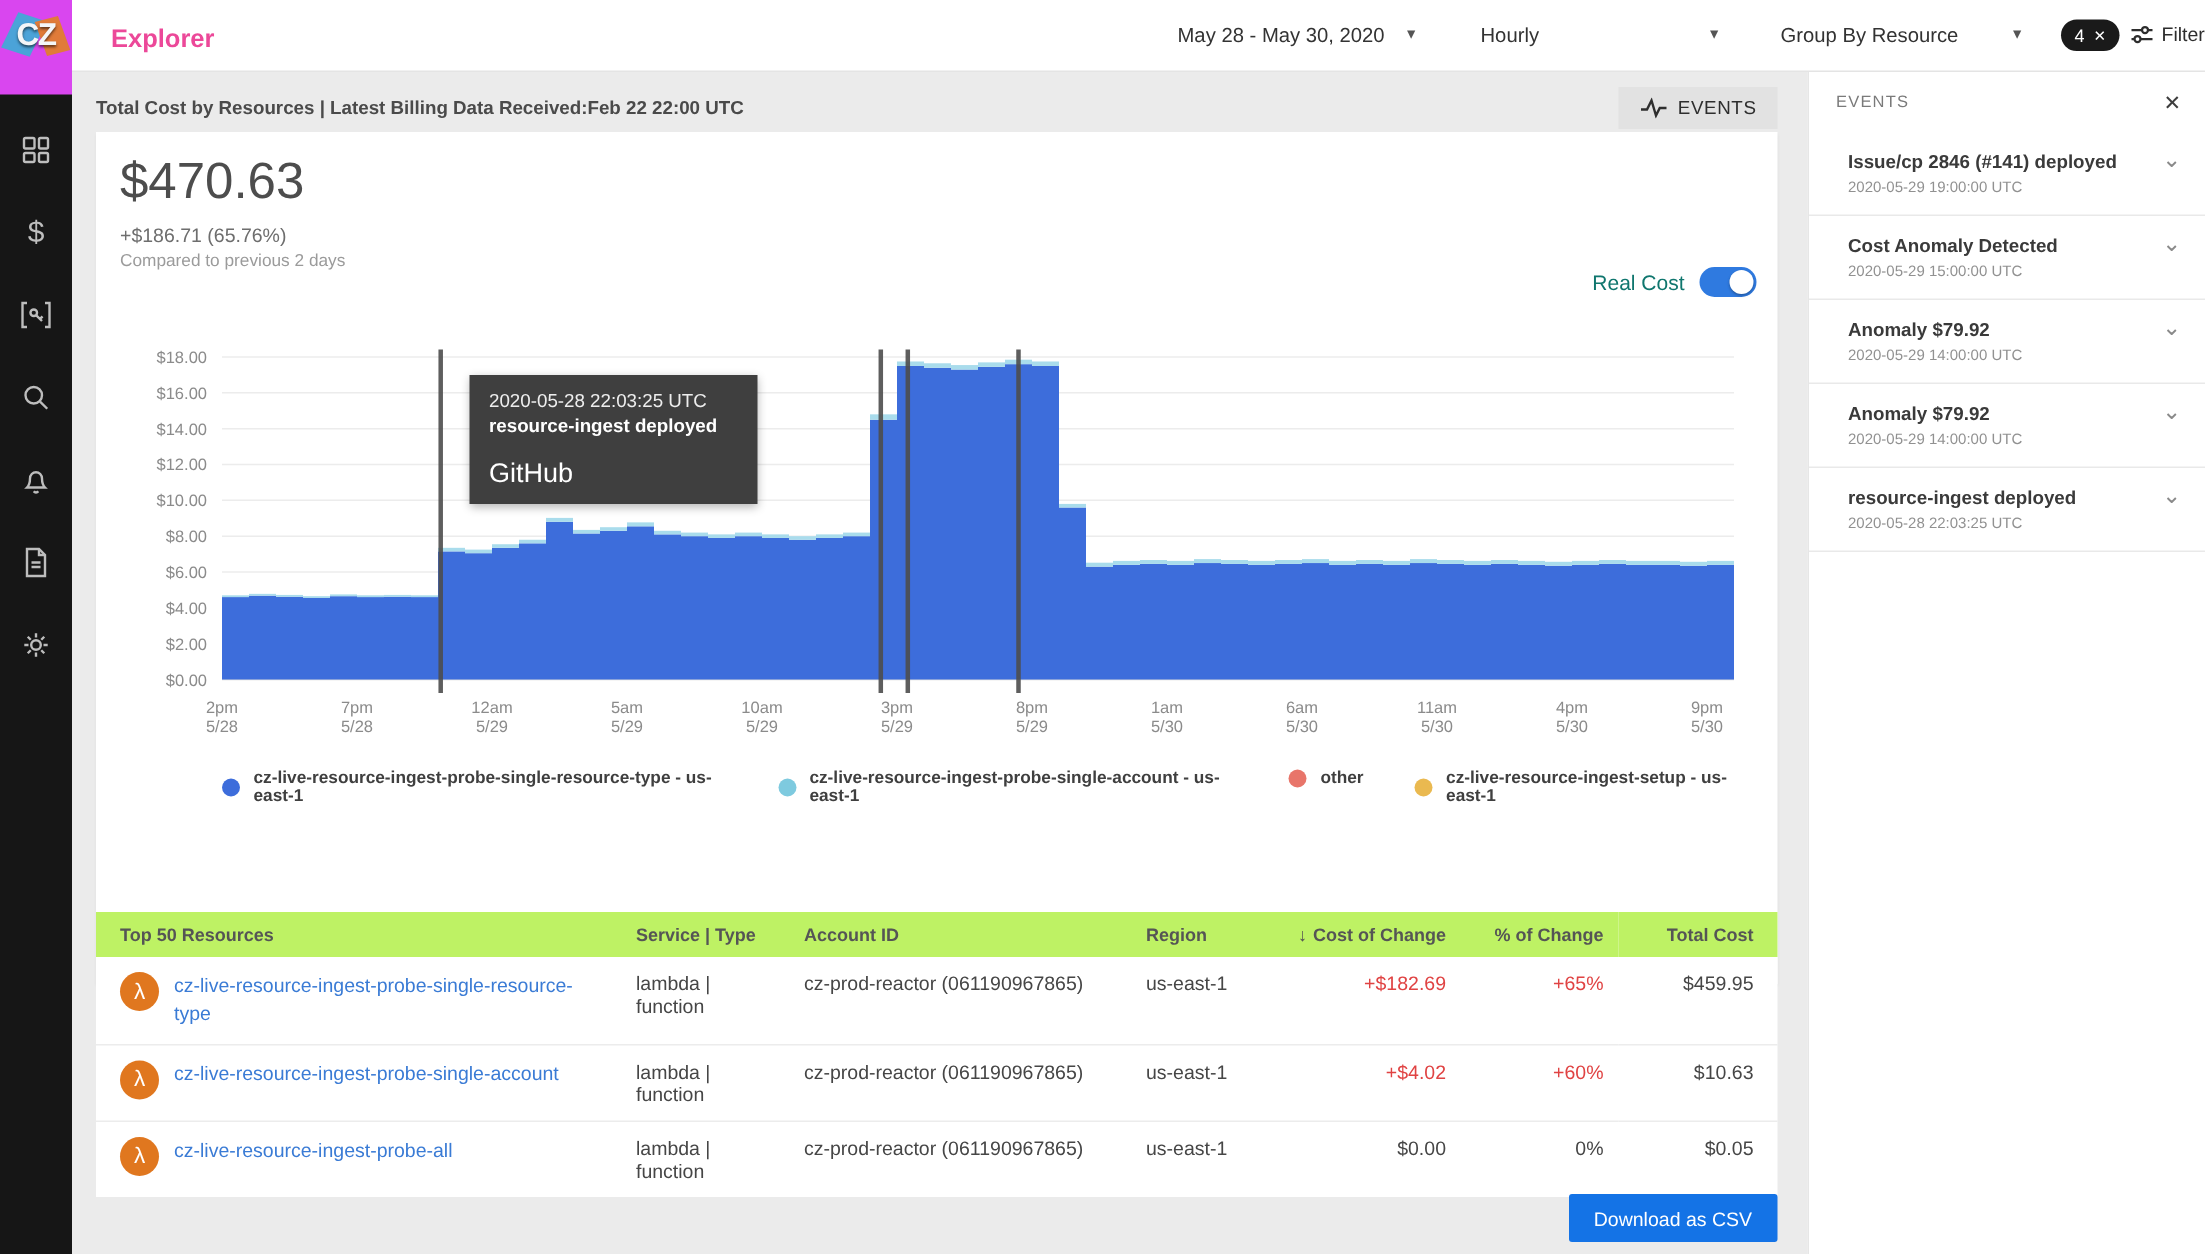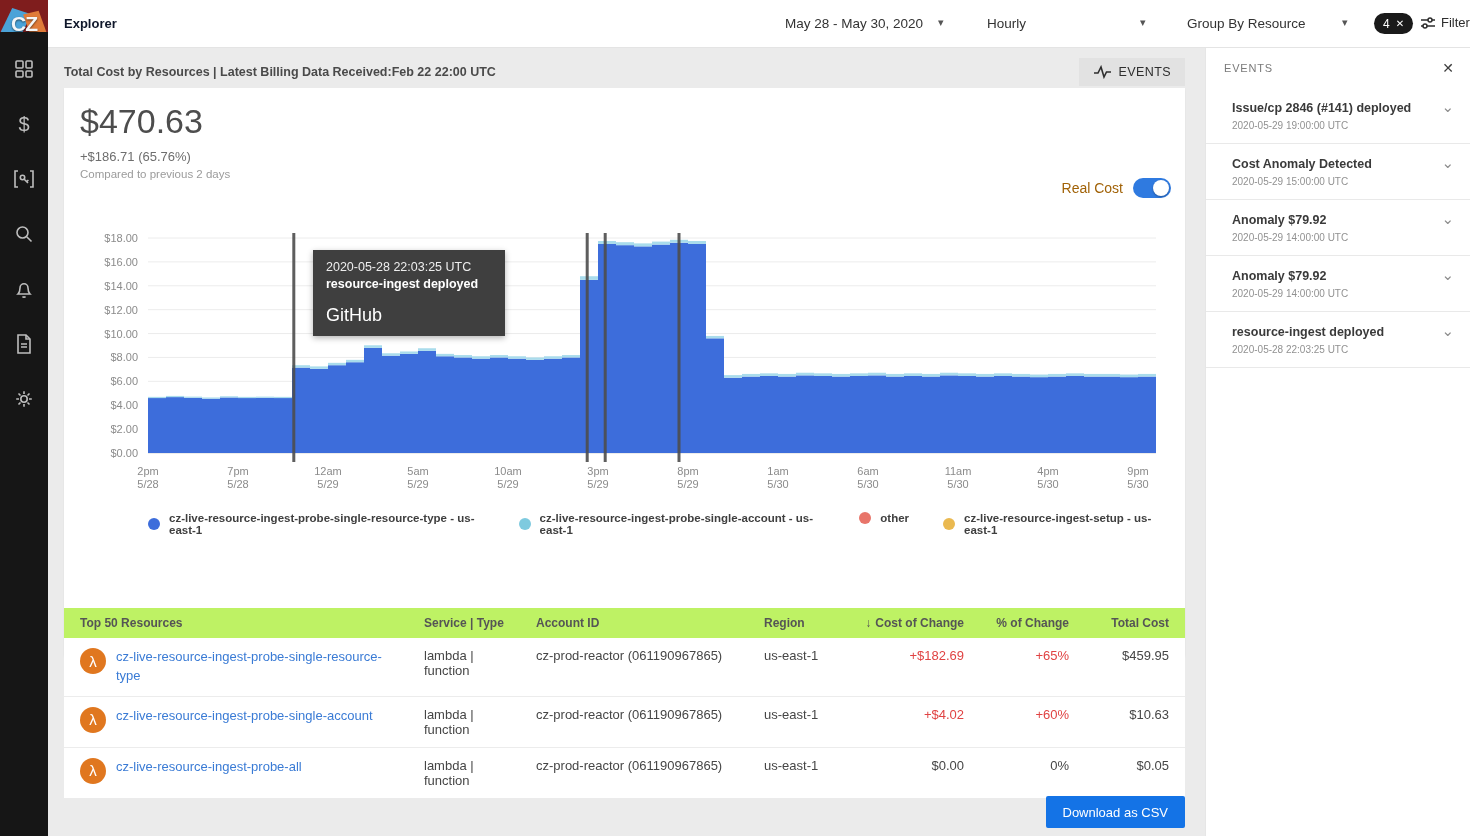--- a/index.html
+++ b/index.html
@@ -1,31 +1,31 @@
 <!DOCTYPE html>
 <html><head>
 <meta charset="utf-8">
 <style>
   * { margin:0; padding:0; box-sizing:border-box; }
   html,body { width:1470px; height:836px; overflow:hidden; font-family:"Liberation Sans", sans-serif; background:#ebebeb; }
 
   
   .sidebar { position:absolute; left:0; top:0; width:48px; height:836px; background:#161616; z-index:30; }
-  .logo { position:relative; width:48px; height:32px; background:#7f1d1d; overflow:hidden; cursor:pointer; }
+  .logo { position:relative; width:48px; height:63px; background:#d946ef; overflow:hidden; cursor:pointer; }
   .logo .shard1 { position:absolute; left:6px; top:10px; width:20px; height:26px; background:#4ba3d8; transform:rotate(18deg) skewX(-8deg); }
   .logo .shard2 { position:absolute; right:5px; top:12px; width:16px; height:24px; background:#e07b39; transform:rotate(-14deg) skewX(6deg); }
   .logo-text { position:absolute; left:0; top:0; width:48px; height:48px; display:flex; align-items:center; justify-content:center; font-size:21px; font-weight:bold; color:#f4f6f8; letter-spacing:-1px; text-shadow:0 1px 2px rgba(0,0,0,.6); }
   .side-icons { display:flex; flex-direction:column; align-items:center; padding-top:24px; gap:29px; }
   .side-icon { width:48px; height:26px; display:flex; align-items:center; justify-content:center; cursor:pointer; color:#bdbdbd; }
   .side-icon svg { stroke:#bdbdbd; fill:none; stroke-width:1.6; }
   .side-icon .dollar { font-size:20px; color:#bdbdbd; font-weight:400; }
 
   
   .topbar { position:absolute; left:48px; top:0; right:0; height:48px; background:#fff; border-bottom:1px solid #e4e4e4; z-index:20; }
-  .topbar-title { position:absolute; left:16px; top:16px; font-size:13px; font-weight:bold; color:#0f172a; }
+  .topbar-title { position:absolute; left:26px; top:16px; font-size:17px; font-weight:bold; color:#ec4899; }
   .tb-text { position:absolute; top:16px; font-size:13.5px; color:#333; cursor:pointer; white-space:nowrap; }
   .tb-caret { position:absolute; top:16px; font-size:11px; color:#555; cursor:pointer; }
   .tb-badge { position:absolute; top:13px; height:21px; background:#1a1a1a; border-radius:11px; color:#fff; display:flex; align-items:center; gap:6px; padding:0 9px; font-size:12px; cursor:pointer; }
   .tb-badge .bx { font-size:10px; }
   .tb-filters { position:absolute; top:15px; display:flex; align-items:center; gap:5px; font-size:13px; color:#2d2d2d; cursor:pointer; }
   .tb-filters svg { stroke:#2d2d2d; fill:none; stroke-width:1.5; }
 
   
   .events-panel { position:absolute; right:0; top:48px; width:265px; bottom:0; background:#fff; border-left:1px solid #e6e6e6; z-index:10; }
   .ep-header { height:40px; display:flex; align-items:center; justify-content:space-between; padding:0 16px 0 18px; }
@@ -44,21 +44,21 @@
   .ch-title { font-size:12.5px; font-weight:600; color:#4a4a4a; }
   .events-btn { background:#e2e2e2; border:none; display:flex; align-items:center; gap:7px; padding:7px 14px; font-size:12.5px; letter-spacing:.4px; color:#2e2e2e; cursor:pointer; font-family:inherit; }
   .events-btn svg { stroke:#2e2e2e; fill:none; stroke-width:1.6; }
 
   .chart-card { position:absolute; left:16px; width:1121px; top:40px; height:568px; background:#fff; box-shadow:0 1px 2px rgba(0,0,0,.05); }
   .summary { position:absolute; left:16px; top:14px; }
   .sum-total { font-size:34px; color:#4d4d4d; }
   .sum-delta { font-size:13px; color:#6e6e6e; margin-top:8px; }
   .sum-compare { font-size:11.5px; color:#9b9b9b; margin-top:4px; }
   .realcost { position:absolute; right:14px; top:90px; display:flex; align-items:center; gap:10px; }
-  .realcost-label { font-size:14px; color:#a16207; }
+  .realcost-label { font-size:14px; color:#0f766e; }
   .toggle { width:38px; height:20px; border-radius:10px; background:#2f7ae0; position:relative; cursor:pointer; }
   .toggle .knob { position:absolute; right:2px; top:2px; width:16px; height:16px; border-radius:50%; background:#fff; box-shadow:0 1px 2px rgba(0,0,0,.3); }
   .chart-wrap { position:absolute; left:16px; top:140px; width:1089px; }
   .chart-wrap svg text { font-family:"Liberation Sans", sans-serif; }
   .chart-tooltip { position:absolute; left:233px; top:22px; width:192px; background:#3f3f3f; color:#fff; padding:10px 13px; box-shadow:0 2px 6px rgba(0,0,0,.3); }
   .tt-time { font-size:12.5px; color:#ededed; }
   .tt-title { font-size:12.5px; font-weight:bold; margin-top:3px; }
   .tt-source { font-size:18px; margin-top:14px; }
   .legend { margin-left:68px; margin-top:18px; }
   .legend-row { display:flex; align-items:flex-start; gap:34px; margin-bottom:14px; }

